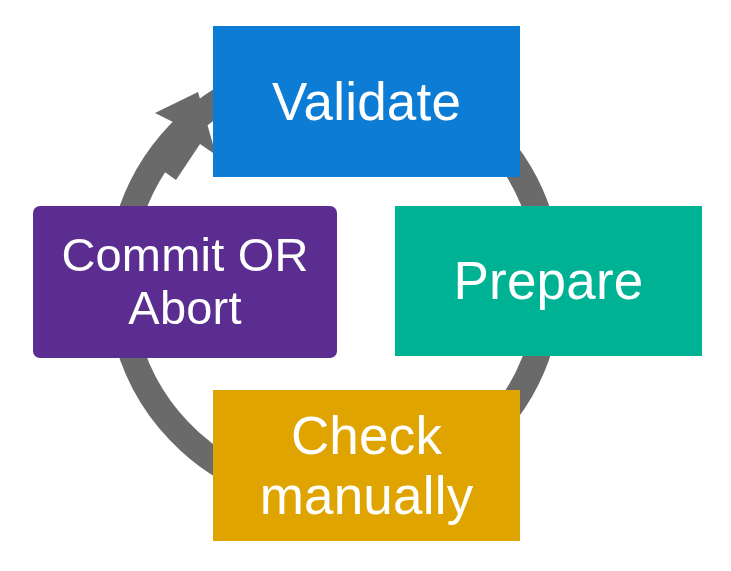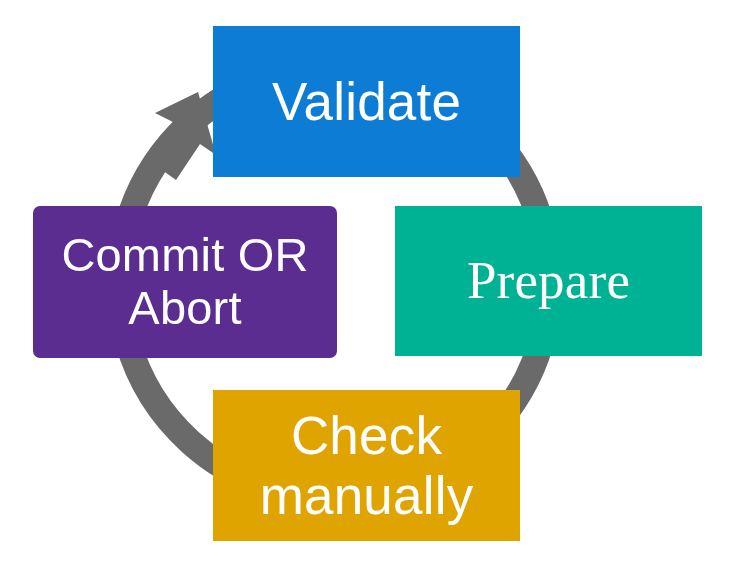--- a/index.html
+++ b/index.html
@@ -44,21 +44,20 @@
     width: 100%;
   }
   
   #node-validate {
     left: 213px;  top: 26px;   width: 307px; height: 151px;
     font-size: 53px;
   }
   #node-prepare {
     left: 395px;  top: 206px;  width: 307px; height: 150px;
     font-size: 53px;
-    font-family: Liberation Serif, serif;
   }
   #node-check {
     left: 213px;  top: 390px;  width: 307px; height: 151px;
     font-size: 53px;
   }
   #node-commit {
     left: 33px;   top: 206px;  width: 304px; height: 152px;
     font-size: 47px;
     border-radius: 7px;
   }

